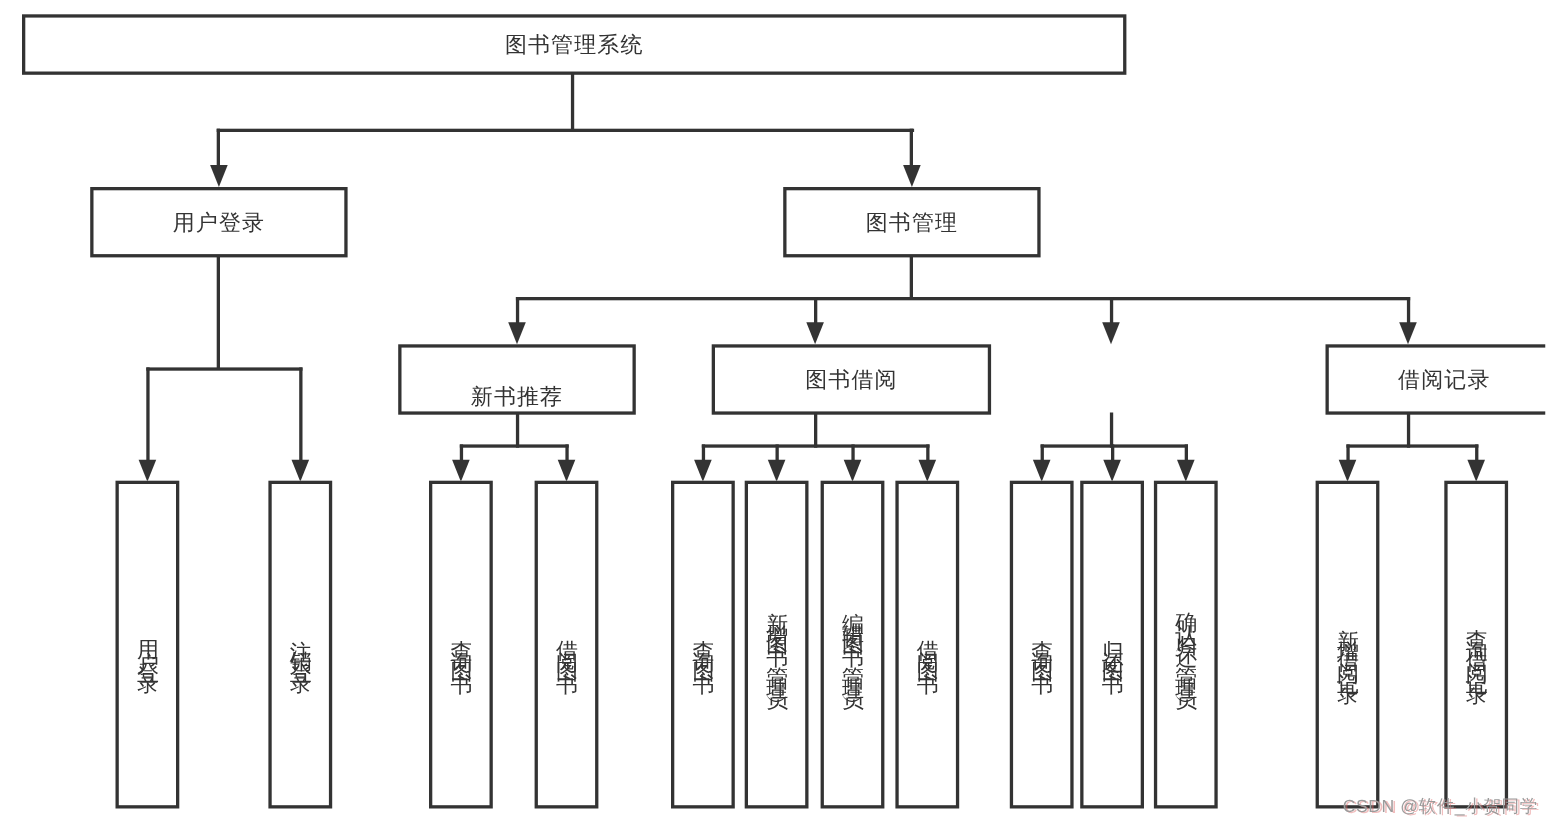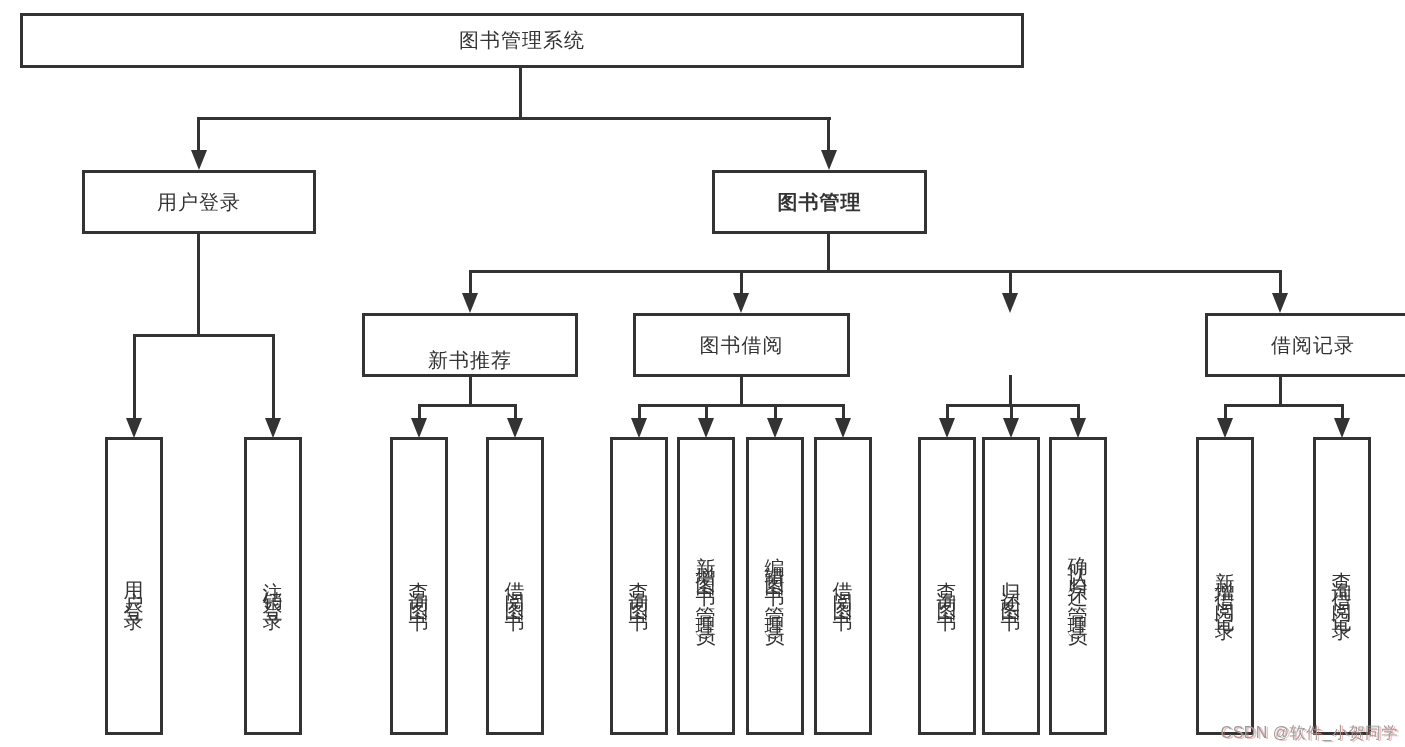--- a/index.html
+++ b/index.html
@@ -64,21 +64,21 @@
   <div class="lv" style="left:519px; top:66px; height:54px;"></div>
   <div class="lh" style="left:197px; top:117px; width:634px;"></div>
   <div class="lv" style="left:197px; top:117px; height:33px;"></div>
   <div class="arr" style="left:191px; top:150px;"></div>
   <div class="lv" style="left:827px; top:117px; height:33px;"></div>
   <div class="arr" style="left:821px; top:150px;"></div>
 
   <div class="box" style="left:82px; top:170px; width:234px; height:64px;">
     <span>用户登录</span>
   </div>
-  <div class="box" style="left:712px; top:170px; width:215px; height:64px;font-weight:bold;">
+  <div class="box" style="left:712px; top:170px; width:234px; height:64px;">
     <span>图书管理</span>
   </div>
 
   <div class="lv" style="left:197px; top:232px; height:104px;"></div>
   <div class="lh" style="left:133px; top:334px; width:142px;"></div>
   <div class="lv" style="left:133px; top:334px; height:85px;"></div>
   <div class="arr" style="left:126px; top:418px;"></div>
   <div class="lv" style="left:272px; top:334px; height:85px;"></div>
   <div class="arr" style="left:265px; top:418px;"></div>
 
@@ -89,21 +89,21 @@
   <div class="lv" style="left:740px; top:270px; height:25px;"></div>
   <div class="arr" style="left:733px; top:293px;"></div>
   <div class="lv" style="left:1009px; top:270px; height:25px;"></div>
   <div class="arr" style="left:1002px; top:293px;"></div>
   <div class="lv" style="left:1279px; top:270px; height:25px;"></div>
   <div class="arr" style="left:1272px; top:293px;"></div>
 
   <div class="box" style="left:362px; top:313px; width:216px; height:64px;align-items:flex-end;">
     <span>新书推荐</span>
   </div>
-  <div class="box" style="left:633px; top:313px; width:217px; height:64px;">
+  <div class="box" style="left:647px; top:313px; width:254px; height:64px;">
     <span>图书借阅</span>
   </div>
   <div class="box" style="left:1205px; top:313px; width:216px; height:64px;">
     <span>借阅记录</span>
   </div>
 
   <div class="lv" style="left:469px; top:375px; height:32px;"></div>
   <div class="lh" style="left:418px; top:404px; width:99px;"></div>
   <div class="lv" style="left:418px; top:404px; height:15px;"></div>
   <div class="arr" style="left:411px; top:418px;"></div>

